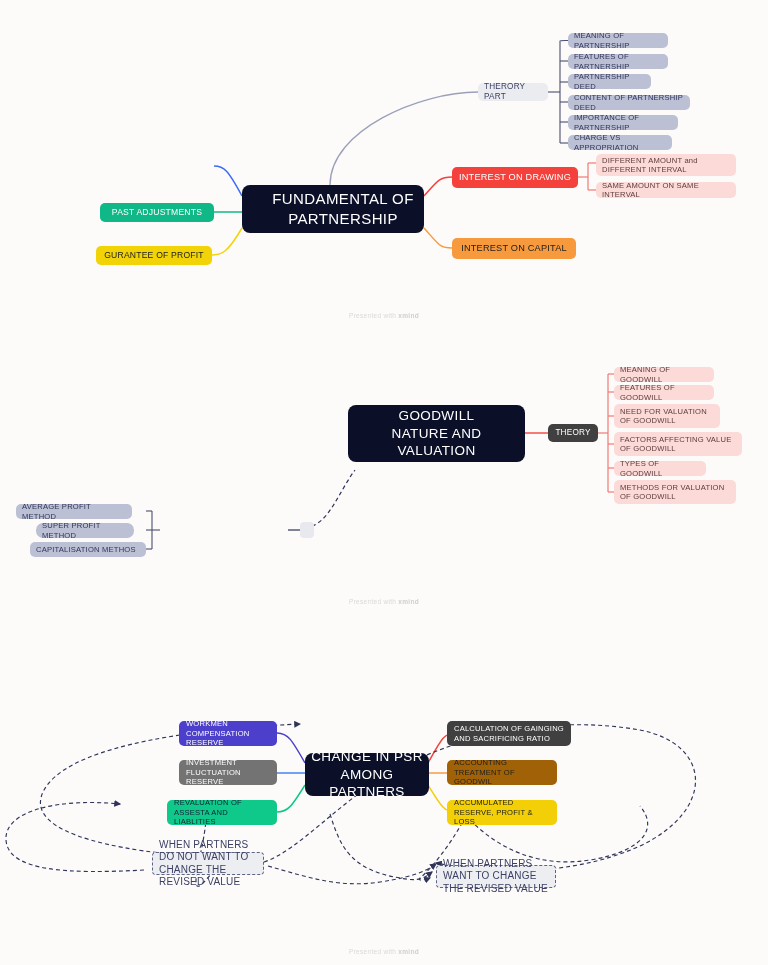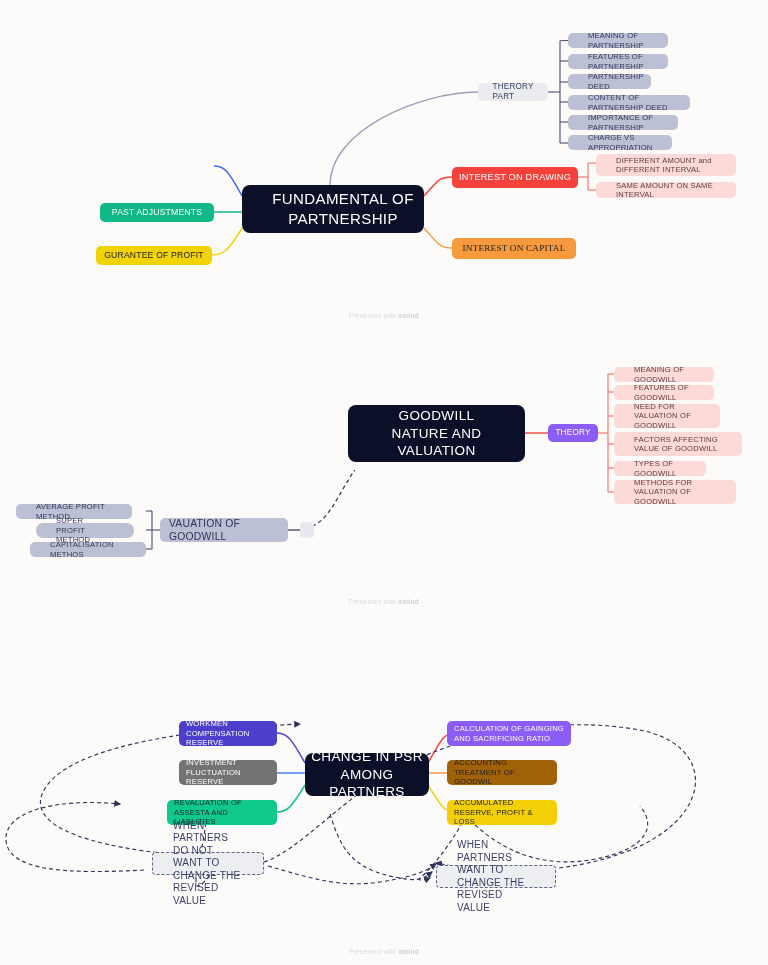--- a/index.html
+++ b/index.html
@@ -55,27 +55,27 @@
     letter-spacing: 0.4px;
     line-height: 1.32;
   }
   .central.small { font-size: 13.5px; }
 
   
   .n-blue   { background: #3d6bf5; color: #ffffff; }
   .n-green  { background: #0fb886; color: #ffffff; }
   .n-yellow { background: #f2d307; color: #1d1d1d; }
   .n-red    { background: #f5413b; color: #ffffff; }
-  .n-orange { background: #f79a3e; color: #1d1d1d; font-family: Liberation Serif, serif; }
+  .n-orange { background: #f79a3e; color: #1d1d1d; }
   .n-purple { background: #4b3fcb; color: #ffffff; }
   .n-blue2  { background: #737373; color: #ffffff; }
   .n-green2 { background: #0fc98a; color: #123; }
   .n-yellow2{ background: #f2cf07; color: #1d1d1d; }
   .n-orange2{ background: #a16207; color: #1d1d1d; }
-  .n-red2   { background: #8b5cf6; color: #ffffff; }
+  .n-red2   { background: #404040; color: #ffffff; }
 
   
   .n-greylight { background: #ebecf0; color: #3a3f63; }
   .n-grey      { background: #bcc0d4; color: #2f3458; }
   .n-pink      { background: #fbdad7; color: #5c3b3b; }
 
   .n-callout {
     background: #eceef1;
     color: #3a3f63;
     border: 1.4px dashed #5c6384;
@@ -86,21 +86,21 @@
   .lbl { display: block; padding: 0; }
 
   .fs7   { font-size: 10px; }
   .fs75  { font-size: 7.6px; }
   .fs8   { font-size: 8.2px; }
   .fs85  { font-size: 8.6px; }
   .fs9   { font-size: 9.2px; }
   .fs10  { font-size: 10.4px; }
 
   .pad-a { padding: 4px 7px; }
-  .pad-b { padding: 3px 20px; }
+  .pad-b { padding: 3px 6px; }
   .pad-c { padding: 5px 9px; }
 
   .footer {
     position: absolute;
     width: 768px;
     text-align: center;
     font-size: 6.5px;
     color: #d9d9d9;
     letter-spacing: 0.3px;
   }
@@ -246,23 +246,20 @@
   <div class="node n-pink pad-b fs75" style="left:614px; top:102px; width:128px; height:24px;">
     <span class="lbl">FACTORS AFFECTING VALUE OF GOODWILL</span>
   </div>
   <div class="node n-pink pad-b fs75" style="left:614px; top:131px; width:92px; height:15px;">
     <span class="lbl">TYPES OF GOODWILL</span>
   </div>
   <div class="node n-pink pad-b fs75" style="left:614px; top:150px; width:122px; height:24px;">
     <span class="lbl">METHODS FOR VALUATION OF GOODWILL</span>
   </div>
 
-  <div class="node n-grey pad-c fs10" style="left:160px; top:188px; width:128px; height:24px; justify-content:center;">
-    <span class="lbl">VAUATION OF GOODWILL</span>
-  </div>
 
   <div class="node n-grey pad-b fs75" style="left:16px; top:174px; width:116px; height:15px;">
     <span class="lbl">AVERAGE PROFIT METHOD</span>
   </div>
   <div class="node n-grey pad-b fs75" style="left:36px; top:193px; width:98px; height:15px; justify-content:flex-end;border-radius:7px;">
     <span class="lbl">SUPER PROFIT METHOD</span>
   </div>
   <div class="node n-grey pad-b fs75" style="left:30px; top:212px; width:116px; height:15px;">
     <span class="lbl">CAPITALISATION METHOS</span>
   </div>

